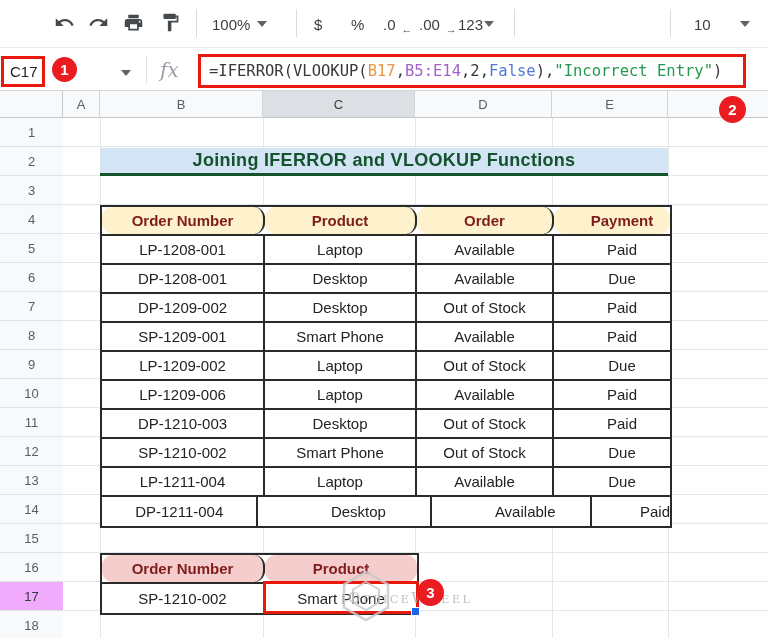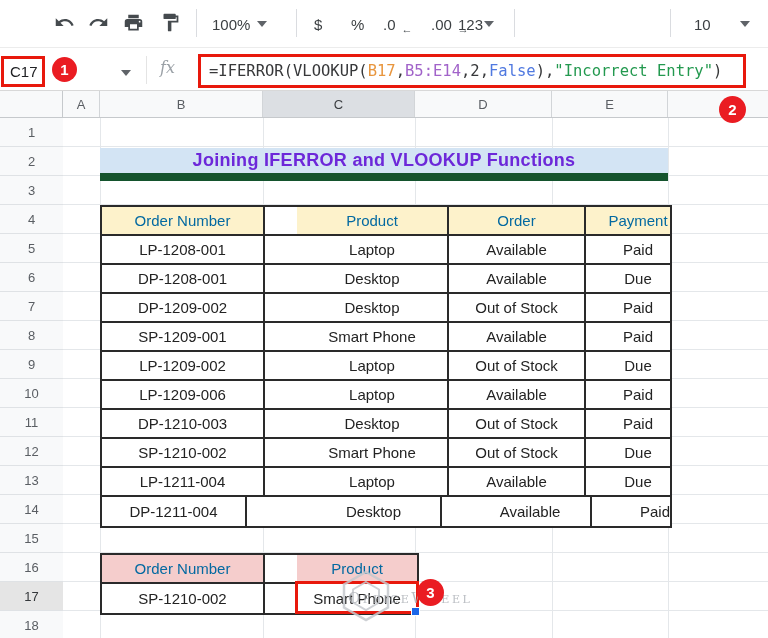--- a/index.html
+++ b/index.html
@@ -18,21 +18,21 @@
 
   
   .formula-bar{position:absolute;left:0;top:47px;width:768px;height:44px;background:#fff;
                border-top:1px solid #ececec;border-bottom:1px solid #d8d8d8;box-sizing:border-box;}
   .name-box{position:absolute;left:1px;top:8px;width:44px;height:31px;box-sizing:border-box;
             border:3px solid #e8180c;background:#fff;display:flex;align-items:center;
             padding-left:6px;font-size:15px;color:#202124;}
   .name-caret{position:absolute;left:121px;top:22px;}
   .fbar-sep{position:absolute;left:146px;top:8px;width:1px;height:28px;background:#e4e4e4;}
   .fx{position:absolute;left:160px;top:10px;font-family:"DejaVu Serif",serif;font-style:italic;
-      font-size:16px;color:#9aa0a6;}
+      font-size:20px;color:#9aa0a6;}
   .formula-input{position:absolute;left:198px;top:6px;width:548px;height:34px;box-sizing:border-box;
                  border:3px solid #e8180c;background:#fff;display:flex;align-items:center;overflow:hidden;}
   .formula-text{font-family:"DejaVu Sans Mono",monospace;font-size:15.5px;padding-left:8px;white-space:pre;}
 
   
   .badge{position:absolute;border-radius:50%;background:#ea1c22;color:#fff;font-weight:bold;
          font-size:15px;display:flex;align-items:center;justify-content:center;z-index:9;}
   .badge1{left:52px;top:57px;width:25px;height:25px;}
   .badge2{left:719px;top:96px;width:27px;height:27px;}
   .badge3{left:417px;top:579px;width:27px;height:27px;}
@@ -42,45 +42,45 @@
   .colheads{position:absolute;left:0;top:0;width:768px;height:27px;border-bottom:1px solid #c6c9cc;box-sizing:border-box;}
   .corner{position:absolute;left:0;top:0;width:63px;height:26px;background:#f8f9fa;
           border-right:1px solid #c6c9cc;box-sizing:border-box;}
   .ch{position:absolute;top:0;height:26px;background:#f8f9fa;border-right:1px solid #d2d5d8;
       box-sizing:border-box;display:flex;align-items:center;justify-content:center;
       font-size:13px;color:#5a5e63;cursor:pointer;}
   .ch.sel{background:#dcdfe3;color:#3a3d40;}
   .rownums{position:absolute;left:0;top:27px;width:63px;height:520px;border-right:1px solid #c6c9cc;box-sizing:border-box;}
   .rn{width:63px;height:29px;box-sizing:border-box;background:#f8f9fa;border-bottom:1px solid #dfe2e5;
       display:flex;align-items:center;justify-content:center;font-size:13px;color:#5a5e63;cursor:pointer;}
-  .rn:nth-child(17){background:#e5e5e5;color:#35383b;}
+  .rn:nth-child(17){background:#f0abfc;color:#35383b;}
   .hgrid{position:absolute;left:63px;top:27px;width:705px;height:520px;
          background:repeating-linear-gradient(to bottom,transparent 0 28px,#e4e7ea 28px 29px);}
   .vline{position:absolute;top:27px;width:1px;height:520px;background:#e4e7ea;}
 
   
   .banner{position:absolute;left:100px;top:57px;width:568px;height:25px;background:#d3e4f4;
-          border-bottom:8px solid #14532d;display:flex;align-items:center;justify-content:center;
-          font-size:18px;font-weight:bold;color:#6d28d9;letter-spacing:.3px;z-index:2;}
+          border-bottom:3px solid #14532d;display:flex;align-items:center;justify-content:center;
+          font-size:18px;font-weight:bold;color:#14532d;letter-spacing:.3px;z-index:2;}
 
   
   .table{position:absolute;background:#fff;border:2px solid #2a2a2a;z-index:2;}
   .main-table{left:100px;top:114px;width:568px;}
   .lookup-table{left:100px;top:462px;width:315px;}
   .trow{display:flex;height:29px;box-sizing:border-box;border-bottom:2px solid #2a2a2a;}
   .trow:last-child{border-bottom:none;}
   .tbody .trow:last-child{border-bottom:none;gap:28px;}
   .tcell{box-sizing:border-box;border-right:2px solid #2a2a2a;display:flex;align-items:center;
          justify-content:center;font-size:15px;color:#232323;cursor:cell;overflow:visible;}
   .tcell:last-child{border-right:none;}
-  .thead .tcell{font-weight:normal;color:#0369a1;}
+  .thead .tcell{font-weight:bold;color:#7f1d1d;border-radius:11px;}
   .main-table .thead .tcell,{background:#fdf2cb;}
   .thead.cream .tcell{background:#fdf2cb;}
   .thead.pink .tcell{background:#f5cdcc;}
-  .c0{width:163px;} .c1{width:152px;margin-left:32px;} .c2{width:137px;} .c3{flex:1;padding-left:20px;}
+  .c0{width:163px;} .c1{width:152px;} .c2{width:137px;} .c3{flex:1;padding-left:20px;}
   .lookup-table .c1{flex:1;}
 
   
   .selected-cell{position:relative;}
   .selected-cell .cval{position:relative;z-index:5;}
   .selected-cell::after{content:"";position:absolute;left:0;right:0;bottom:0;height:2px;background:#1a66e8;z-index:4;}
   .selected-cell::before{content:"";position:absolute;left:-2px;right:-2px;top:-3px;bottom:-1px;
                          border:3px solid #e8180c;z-index:6;pointer-events:none;}
   .fill-handle{position:absolute;right:-3px;bottom:-3px;width:7px;height:7px;background:#1a66e8;
                border:1px solid #fff;z-index:7;}
@@ -128,21 +128,21 @@
     <div class="ttext" style="left:314px">
       <span>$</span>
     </div>
     <div class="ttext" style="left:351px">
       <span>%</span>
     </div>
     <div class="ttext" style="left:383px">
       <span>.0</span>
         <span class="subarrow">←</span>
     </div>
-    <div class="ttext" style="left:431px">
+    <div class="ttext" style="left:419px">
       <span>.00</span>
         <span class="subarrow">→</span>
     </div>
     <div class="ttext" style="left:458px;gap:1px">
       <span>123</span>
       <span class="caret"></span>
     </div>
     <div class="vsep" style="left:514px"></div>
 
     <div class="vsep" style="left:670px"></div>

